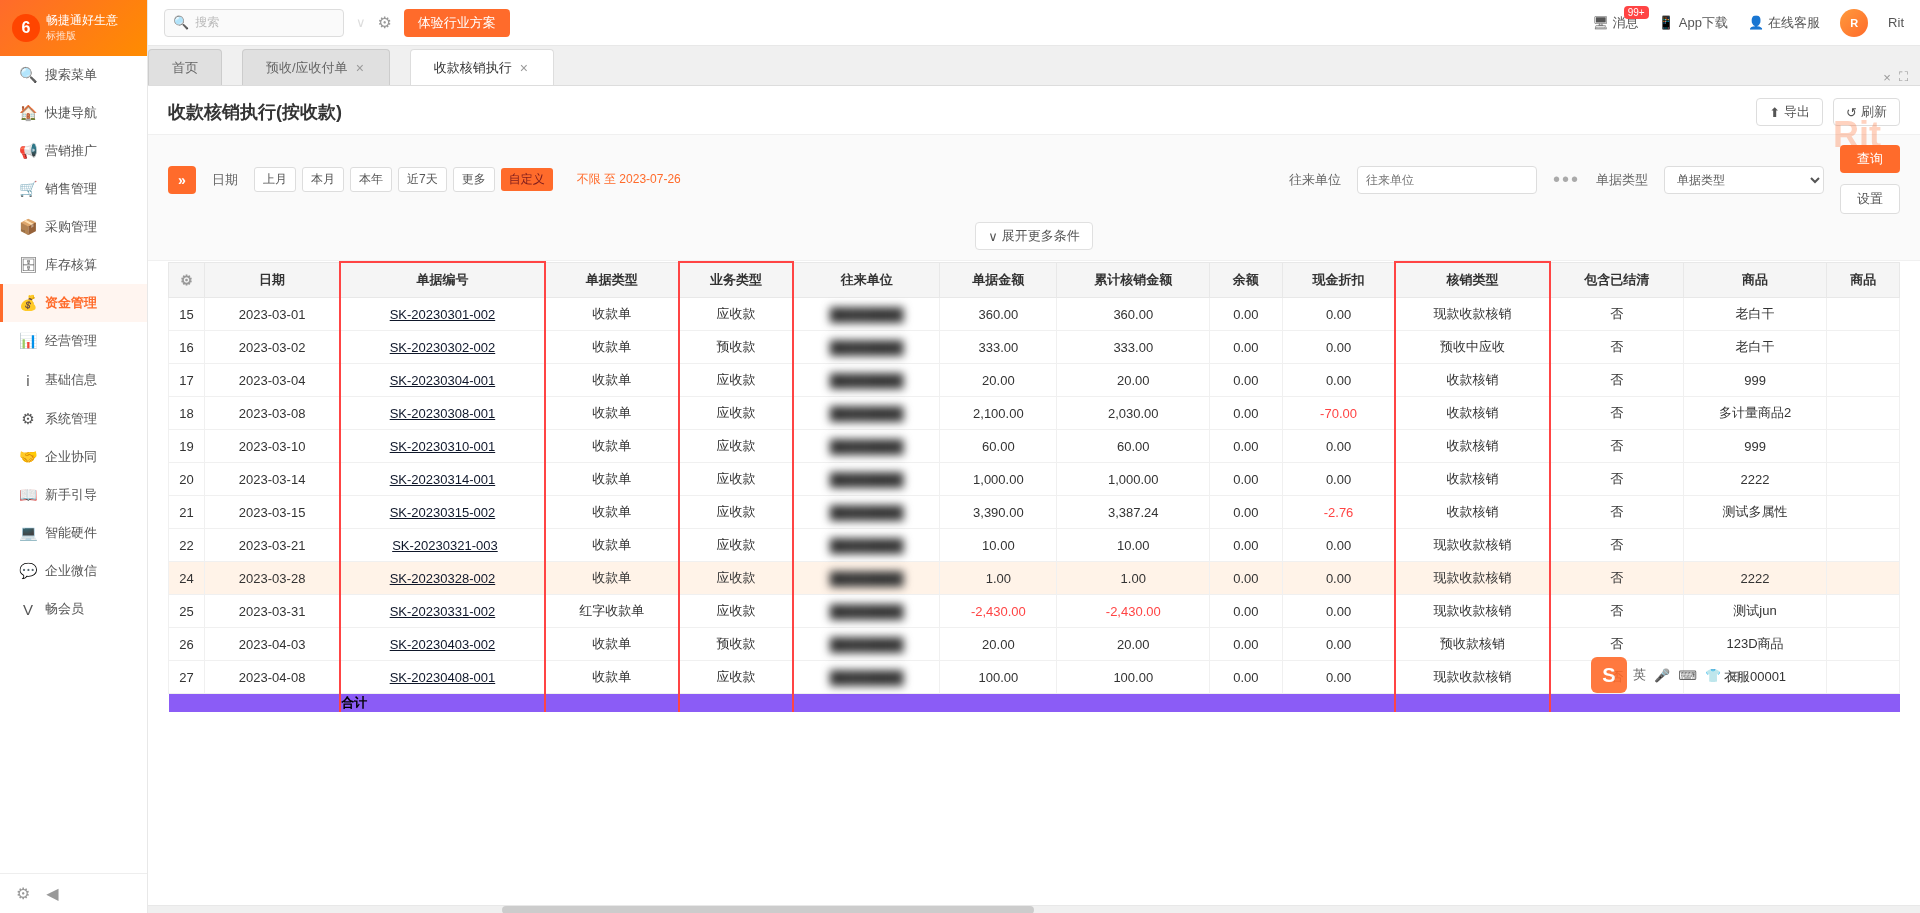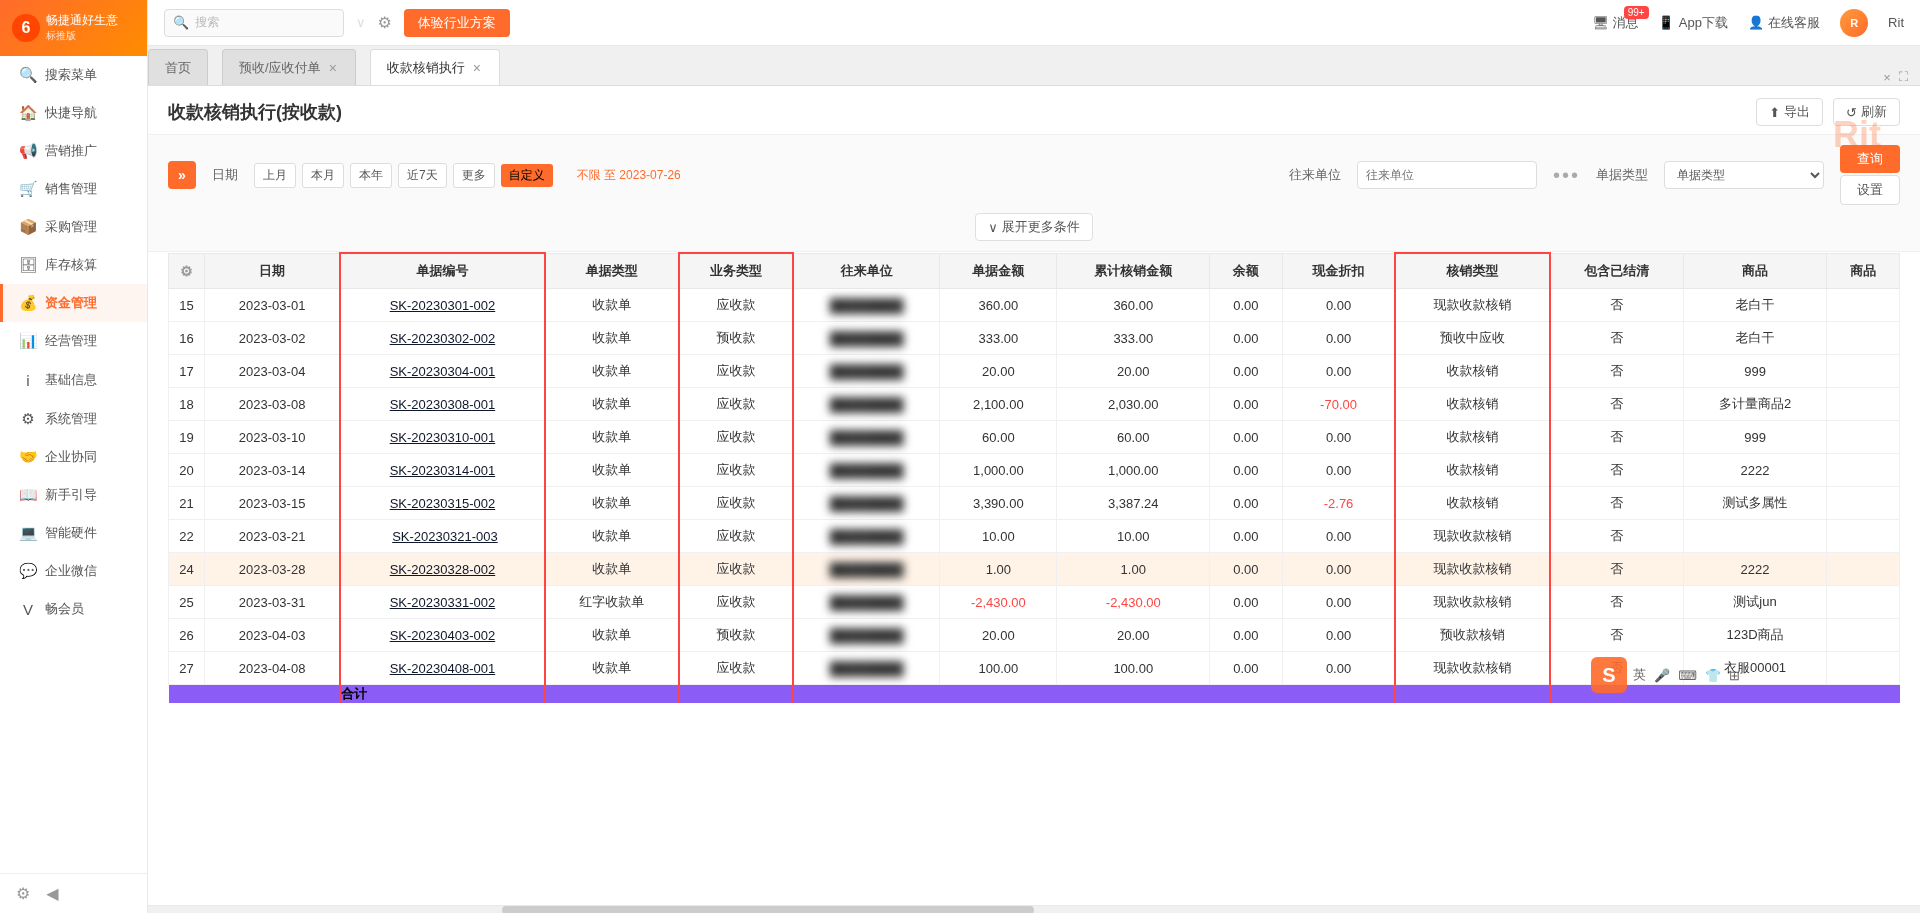--- a/index.html
+++ b/index.html
@@ -138,30 +138,30 @@
       background: #f0f0f0;
       border-bottom: 1px solid #ddd;
       display: flex;
       align-items: flex-end;
       padding-left: 0;
     }
     .tab {
       height: 36px;
       display: flex;
       align-items: center;
-      padding: 0 16px;
+      padding: 0 23px;
       background: #e0e0e0;
       border: 1px solid #ccc;
       border-bottom: none;
       border-radius: 4px 4px 0 0;
       color: #666;
       cursor: pointer;
       gap: 6px;
       font-size: 13px;
-      margin-right: 14px;
+      margin-right: 20px;
     }
     .tab.active {
       background: #fff;
       color: #333;
       border-color: #ddd;
       font-weight: 500;
     }
     .tab-close {
       color: #999;
       font-size: 14px;
@@ -232,21 +232,21 @@
       border: 1px solid #ddd;
       background: #fff;
       border-radius: 3px;
       padding: 3px 8px;
       font-size: 12px;
       color: #555;
       cursor: pointer;
     }
     .filter-date-custom {
       background: #ff6b2b;
-      color: #000000;
+      color: #7f1d1d;
       border: none;
       border-radius: 3px;
       padding: 3px 8px;
       font-size: 12px;
       cursor: pointer;
     }
     .filter-date-range { color: #ff6b2b; font-size: 12px; margin-left: 4px; }
     .filter-input {
       height: 28px;
       border: 1px solid #ddd;
@@ -582,21 +582,21 @@
         <span class="filter-label">往来单位</span>
         <input class="filter-input" type="text" placeholder="往来单位" style="">
         <span class="filter-dots">•••</span>
         <span class="filter-label">单据类型</span>
         <div class="filter-select-wrap">
           <select class="filter-select">
             <option value="">单据类型</option>
             <option value="receipt">收款单</option>
           </select>
         </div>
-        <div style="display:flex;flex-direction:column;gap:2px;">
+        <div style="display:flex;flex-direction:column;gap:11px;">
           <button class="filter-query-btn">查询</button>
           <button class="filter-settings-btn">设置</button>
         </div>
       </div>
       <div style="display:flex;justify-content:center;">
         <button class="expand-more">
           <span>∨</span>
           <span>展开更多条件</span>
         </button>
       </div>

